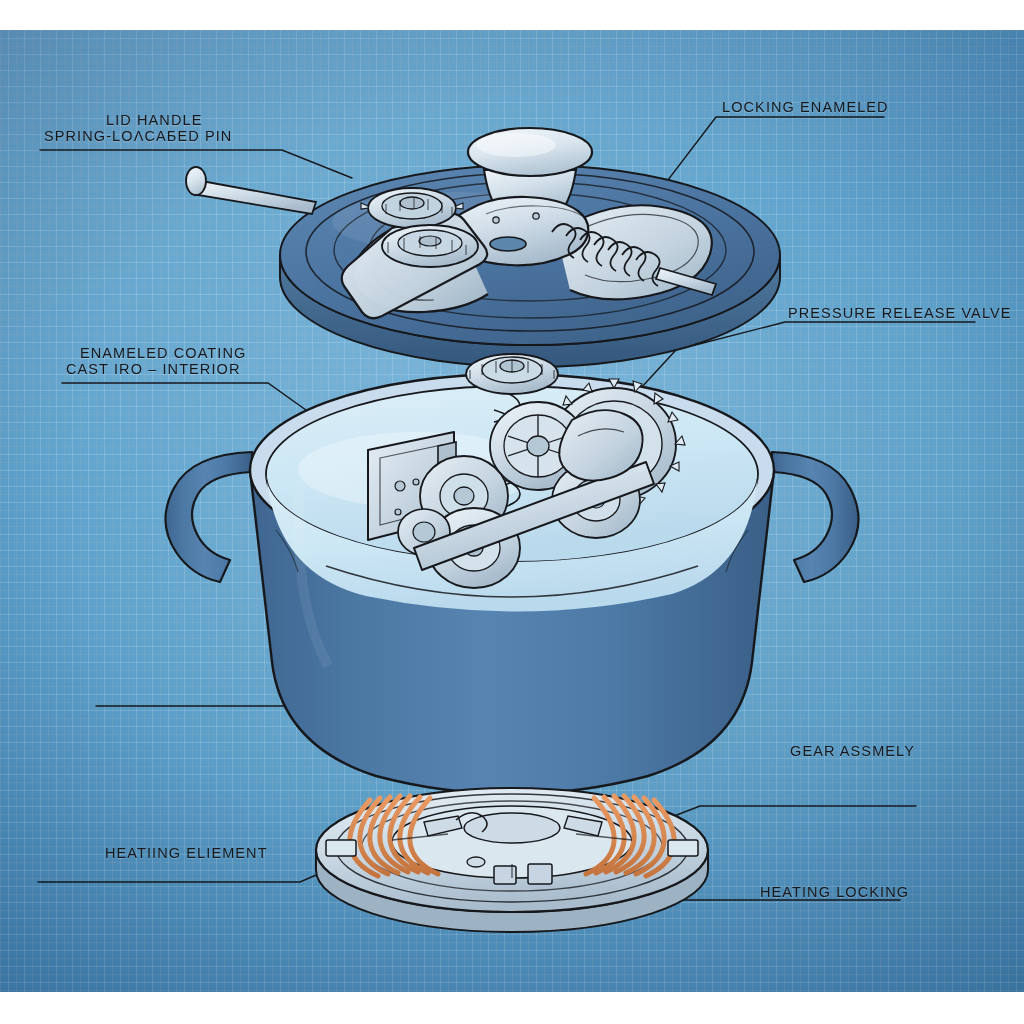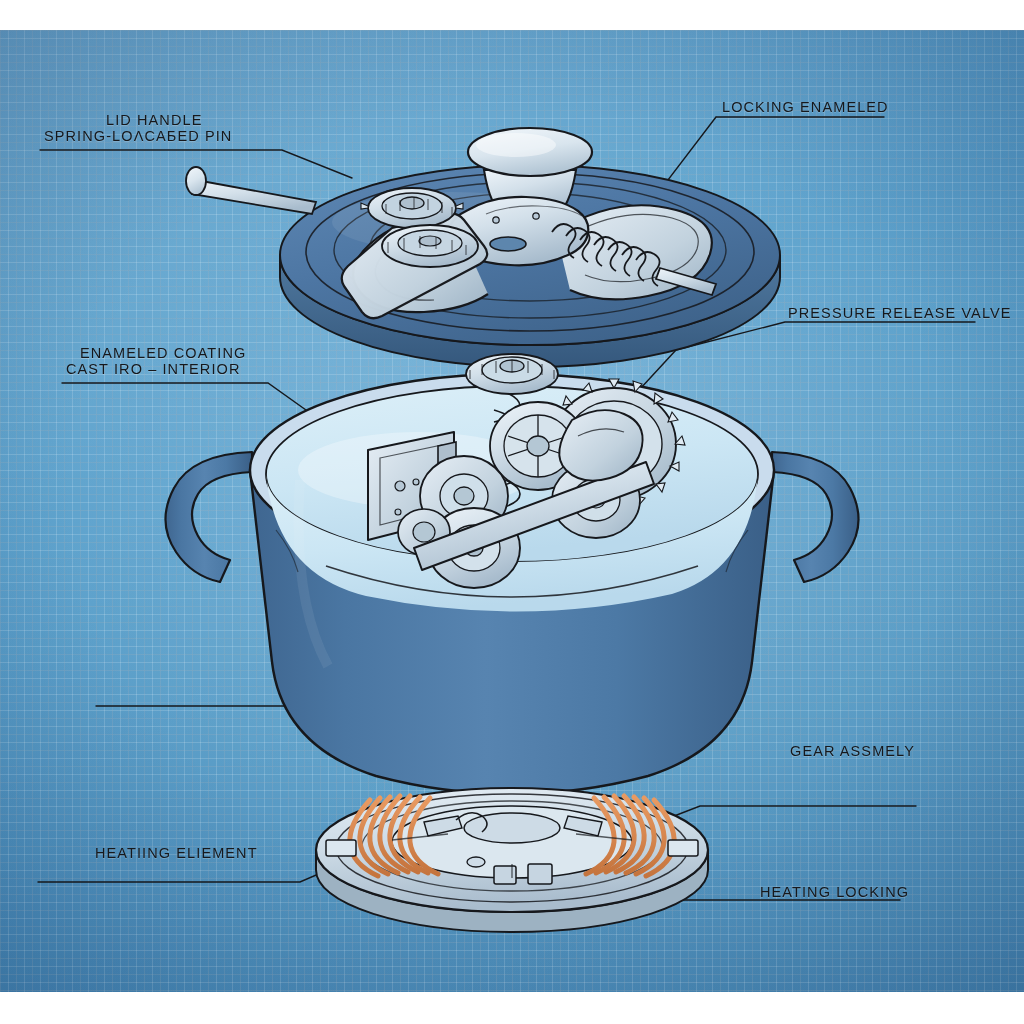--- a/index.html
+++ b/index.html
@@ -363,21 +363,21 @@
   <div class="lbl" style="left:66px; top:345px;">
     <span class="l2" style="margin-left:14px;">ENAMELED COATING</span>
     <span class="l2">CAST IRO – INTERIOR</span>
   </div>
 
 
   <div class="lbl" style="left:790px; top:743px;">
     <span class="l2">GEAR ASSMELY</span>
   </div>
 
-  <div class="lbl" style="left:95px; top:845px;">
+  <div class="lbl" style="left:105px; top:845px;">
     <span class="l2">HEATIING ELIEMENT</span>
   </div>
 
   <div class="lbl" style="left:760px; top:884px;">
     <span class="l2">HEATING LOCKING</span>
   </div>
 
 </div>
 
 </body></html>

